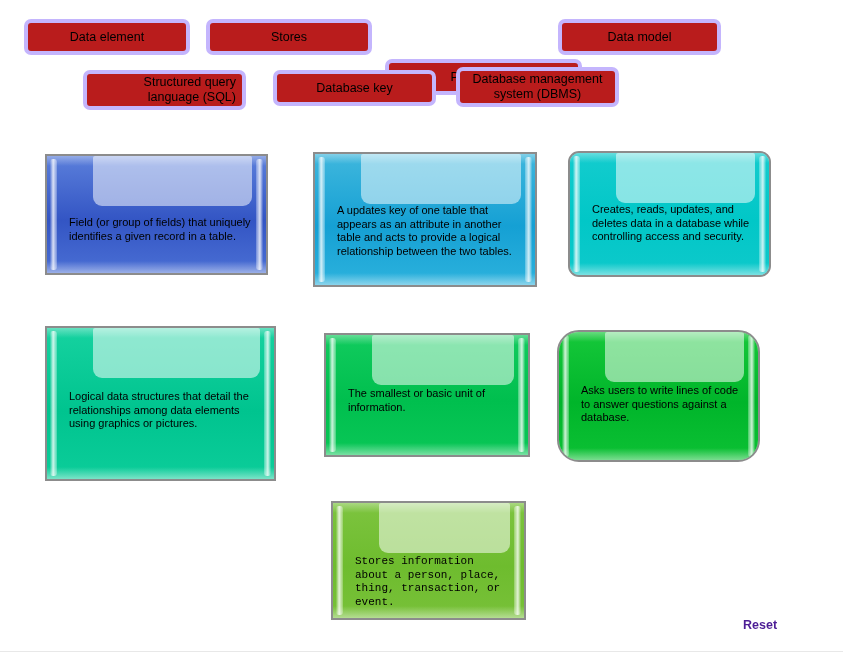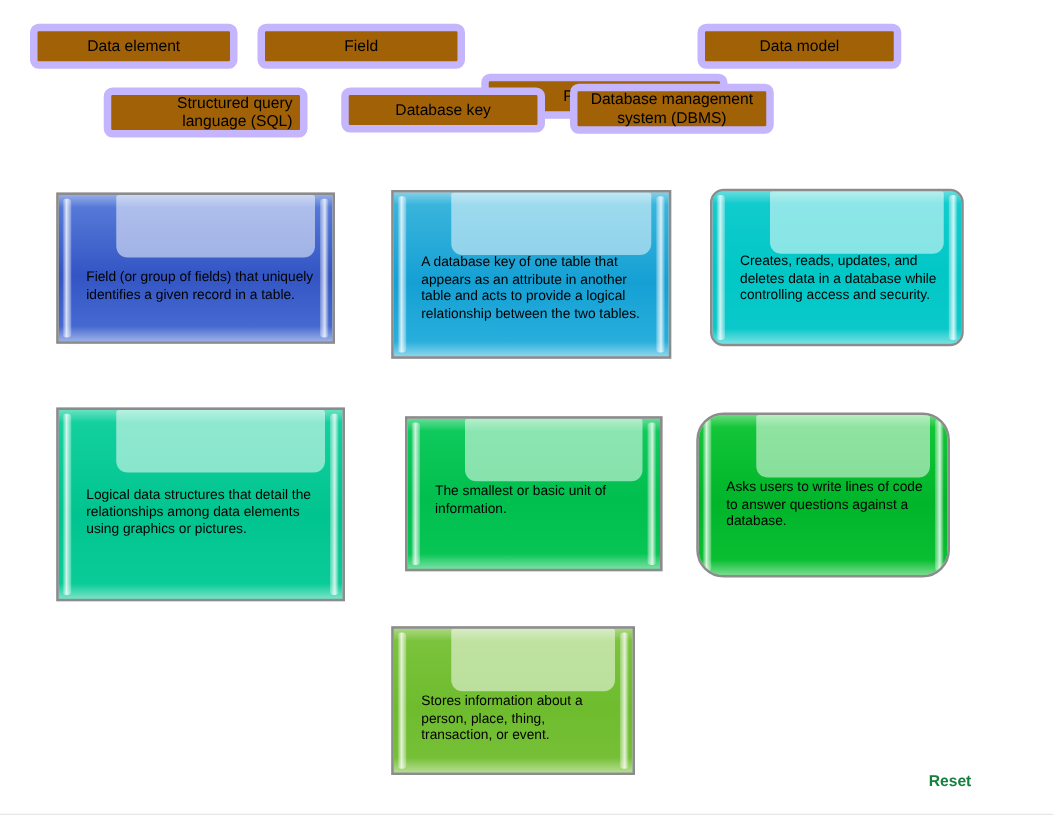--- a/index.html
+++ b/index.html
@@ -19,22 +19,22 @@
 
   #stage {
     position: absolute;
     inset: 0;
   }
 
   
   .term-chip {
     position: absolute;
     box-sizing: border-box;
-    background: #a16207;
-    border: 6px solid #c4b5fd;
+    background: #b91c1c;
+    border: 4px solid #c4b5fd;
     border-radius: 7px;
     display: flex;
     align-items: center;
     justify-content: center;
     text-align: center;
     font-size: 12.5px;
     line-height: 15px;
     color: #000000;
     padding: 2px 6px;
     cursor: move;
@@ -119,61 +119,61 @@
     user-select: none;
   }
 
   
   #reset-button {
     position: absolute;
     left: 743px;
     top: 618px;
     font-size: 12.5px;
     font-weight: bold;
-    color: #15803d;
+    color: #4c1d95;
     cursor: pointer;
     user-select: none;
   }
 
   #bottom-rule {
     position: absolute;
     left: 0;
     top: 651px;
     width: 843px;
     height: 1px;
     background: #e8e8e8;
   }
 </style>
 </head>
 <body>
 
 <div id="stage">
   <div id="terms-layer">
       <div class="term-chip" style="left: 24px; top: 19px; width: 166px; height: 36px;">Data element</div>
-      <div class="term-chip" style="left: 206px; top: 19px; width: 166px; height: 36px;">Field</div>
+      <div class="term-chip" style="left: 206px; top: 19px; width: 166px; height: 36px;">Stores</div>
       <div class="term-chip" style="left: 385px; top: 19px; width: 197px; height: 36px; margin-top: 40px;">Primary key</div>
       <div class="term-chip" style="left: 558px; top: 19px; width: 163px; height: 36px;">Data model</div>
       <div class="term-chip" style="left: 83px; top: 70px; width: 163px; height: 40px; text-align: right;">Structured query language (SQL)</div>
       <div class="term-chip" style="left: 273px; top: 70px; width: 163px; height: 36px;">Database key</div>
       <div class="term-chip" style="left: 456px; top: 67px; width: 163px; height: 40px;">Database management system (DBMS)</div>
     </div>
   <div id="cards-layer">
       <div class="card" style="left: 45px; top: 154px; width: 223px; height: 121px;">
         <div class="card-inner" style="background: linear-gradient(rgb(91, 127, 219) 0%, rgb(51, 85, 196) 55%, rgb(74, 111, 212) 100%);">
           <div class="card-sheen"></div>
         </div>
         <div class="dropzone" style="background: rgba(255, 255, 255, 0.52);"></div>
         <div class="card-text" style="top: 60px;">Field (or group of fields) that uniquely identifies a given record in a table.</div>
       </div>
       <div class="card" style="left: 313px; top: 152px; width: 224px; height: 135px;">
         <div class="card-inner" style="background: linear-gradient(rgb(63, 183, 221) 0%, rgb(21, 160, 212) 55%, rgb(44, 178, 221) 100%);">
           <div class="card-sheen"></div>
         </div>
         <div class="dropzone" style="background: rgba(255, 255, 255, 0.5);"></div>
-        <div class="card-text" style="top: 50px;">A database key of one table that appears as an attribute in another table and acts to provide a logical relationship between the two tables.</div>
+        <div class="card-text" style="top: 50px;">A updates key of one table that appears as an attribute in another table and acts to provide a logical relationship between the two tables.</div>
       </div>
       <div class="card" style="left: 568px; top: 151px; width: 203px; height: 126px; border-radius: 11px;">
         <div class="card-inner" style="background: linear-gradient(rgb(20, 204, 206) 0%, rgb(1, 199, 199) 55%, rgb(14, 201, 203) 100%);">
           <div class="card-sheen"></div>
         </div>
         <div class="dropzone" style="background: rgba(255, 255, 255, 0.52);"></div>
         <div class="card-text" style="top: 50px;">Creates, reads, updates, and deletes data in a database while controlling access and security.</div>
       </div>
       <div class="card" style="left: 45px; top: 326px; width: 231px; height: 155px;">
         <div class="card-inner" style="background: linear-gradient(rgb(22, 210, 160) 0%, rgb(0, 196, 143) 55%, rgb(12, 205, 154) 100%);">
@@ -189,21 +189,21 @@
         <div class="dropzone" style="background: rgba(255, 255, 255, 0.52);"></div>
         <div class="card-text" style="top: 52px;">The smallest or basic unit of information.</div>
       </div>
       <div class="card" style="left: 557px; top: 330px; width: 203px; height: 132px; border-radius: 22px;">
         <div class="card-inner" style="background: linear-gradient(rgb(22, 200, 58) 0%, rgb(0, 181, 42) 55%, rgb(12, 193, 52) 100%);">
           <div class="card-sheen"></div>
         </div>
         <div class="dropzone" style="background: rgba(255, 255, 255, 0.52);"></div>
         <div class="card-text" style="top: 52px;">Asks users to write lines of code to answer questions against a database.</div>
       </div>
-      <div class="card" style="left: 313px; top: 501px; width: 195px; height: 119px;">
+      <div class="card" style="left: 331px; top: 501px; width: 195px; height: 119px; font-family: Liberation Mono, monospace;">
         <div class="card-inner" style="background: linear-gradient(rgb(125, 196, 63) 0%, rgb(110, 188, 46) 55%, rgb(120, 193, 57) 100%);">
           <div class="card-sheen"></div>
         </div>
         <div class="dropzone" style="background: rgba(255, 255, 255, 0.52);"></div>
         <div class="card-text" style="top: 52px;">Stores information about a person, place, thing, transaction, or event.</div>
       </div>
     </div>
 
   <div id="reset-button">Reset</div>
 

